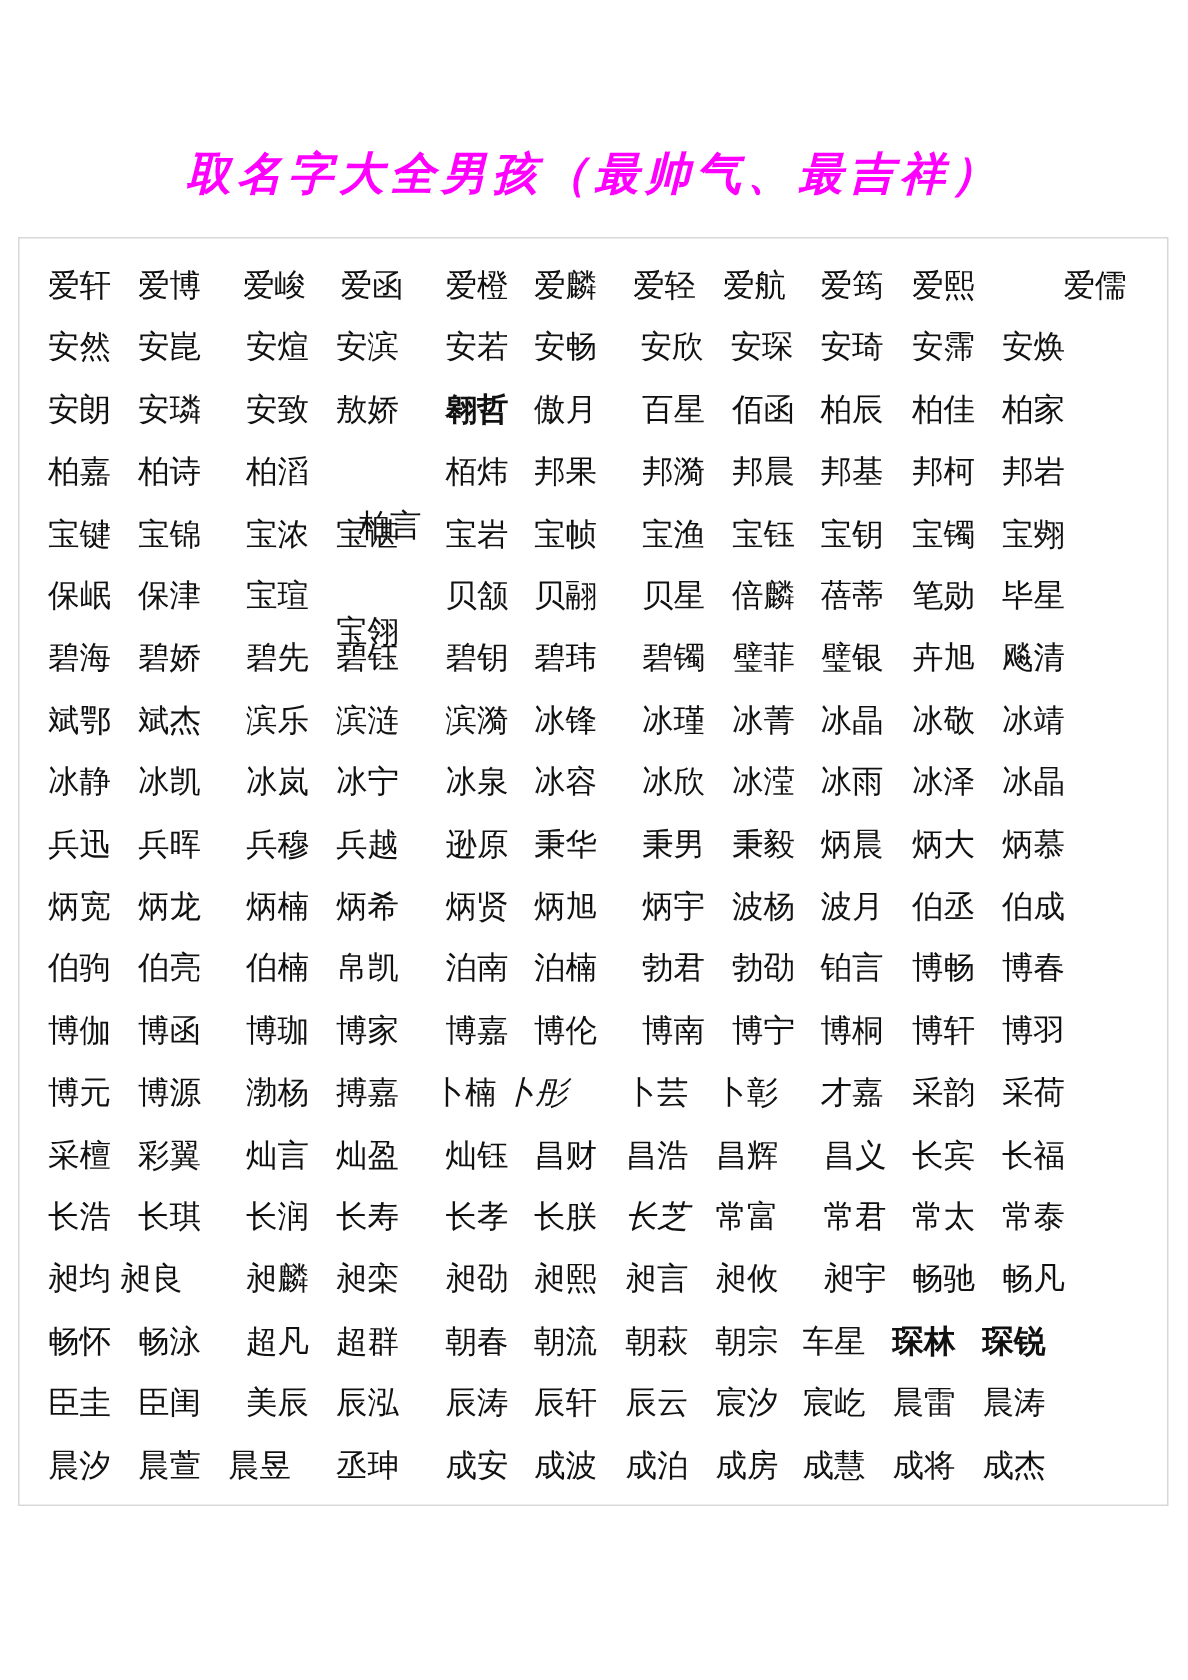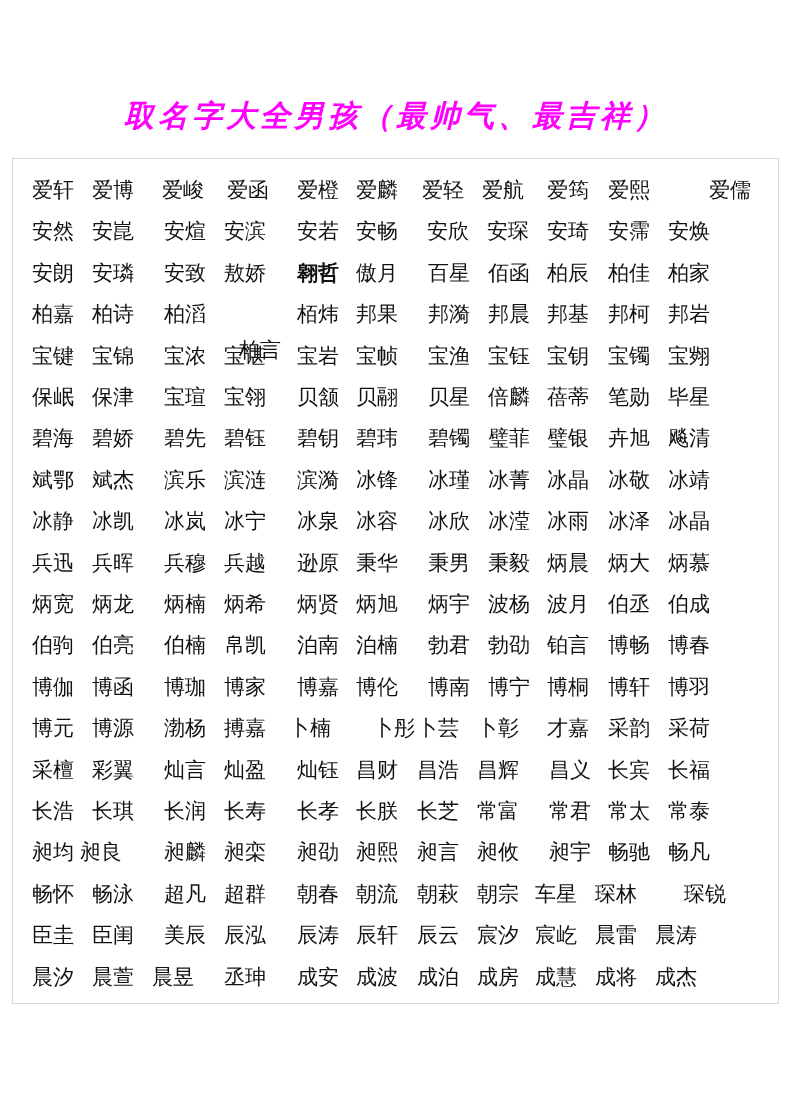--- a/index.html
+++ b/index.html
@@ -87,21 +87,21 @@
       <span class="name" style="left: 428px;">宝渔</span>
       <span class="name" style="left: 488px;">宝钰</span>
       <span class="name" style="left: 547px;">宝钥</span>
       <span class="name" style="left: 608px;">宝镯</span>
       <span class="name" style="left: 668px;">宝翙</span>
     </div>
     <div class="row" style="top: 382px;">
       <span class="name" style="left: 32px;">保岷</span>
       <span class="name" style="left: 92px;">保津</span>
       <span class="name" style="left: 164px;">宝瑄</span>
-      <span class="name" style="left: 224px;">宝翎</span>
+      <span class="name" style="left: 224px; margin-top: 24px;">宝翎</span>
       <span class="name" style="left: 297px;">贝颔</span>
       <span class="name" style="left: 356px;">贝翮</span>
       <span class="name" style="left: 428px;">贝星</span>
       <span class="name" style="left: 488px;">倍麟</span>
       <span class="name" style="left: 547px;">蓓蒂</span>
       <span class="name" style="left: 608px;">笔勋</span>
       <span class="name" style="left: 668px;">毕星</span>
     </div>
     <div class="row" style="top: 423px;">
       <span class="name" style="left: 32px;">碧海</span>
@@ -193,21 +193,21 @@
       <span class="name" style="left: 547px;">博桐</span>
       <span class="name" style="left: 608px;">博轩</span>
       <span class="name" style="left: 668px;">博羽</span>
     </div>
     <div class="row" style="top: 713px;">
       <span class="name" style="left: 32px;">博元</span>
       <span class="name" style="left: 92px;">博源</span>
       <span class="name" style="left: 164px;">渤杨</span>
       <span class="name" style="left: 224px;">搏嘉</span>
       <span class="name" style="left: 289px;">卜楠</span>
-      <span class="name" style="left: 373px;">卜彤</span>
+      <span class="name" style="left: 336px; font-style: italic;">卜彤</span>
       <span class="name" style="left: 417px;">卜芸</span>
       <span class="name" style="left: 477px;">卜彰</span>
       <span class="name" style="left: 547px;">才嘉</span>
       <span class="name" style="left: 608px;">采韵</span>
       <span class="name" style="left: 668px;">采荷</span>
     </div>
     <div class="row" style="top: 755px;">
       <span class="name" style="left: 32px;">采檀</span>
       <span class="name" style="left: 92px;">彩翼</span>
       <span class="name" style="left: 164px;">灿言</span>
@@ -220,21 +220,21 @@
       <span class="name" style="left: 608px;">长宾</span>
       <span class="name" style="left: 668px;">长福</span>
     </div>
     <div class="row" style="top: 796px;">
       <span class="name" style="left: 32px;">长浩</span>
       <span class="name" style="left: 92px;">长琪</span>
       <span class="name" style="left: 164px;">长润</span>
       <span class="name" style="left: 224px;">长寿</span>
       <span class="name" style="left: 297px; text-align: right;">长孝</span>
       <span class="name" style="left: 356px;">长朕</span>
-      <span class="name" style="left: 417px;">长芝</span>
+      <span class="name" style="left: 417px; font-style: italic;">长芝</span>
       <span class="name" style="left: 477px;">常富</span>
       <span class="name" style="left: 549px;">常君</span>
       <span class="name" style="left: 608px;">常太</span>
       <span class="name" style="left: 668px;">常泰</span>
     </div>
     <div class="row" style="top: 837px;">
       <span class="name" style="left: 32px;">昶均</span>
       <span class="name" style="left: 80px;">昶良</span>
       <span class="name" style="left: 164px;">昶麟</span>
       <span class="name" style="left: 224px;">昶栾</span>
@@ -249,22 +249,22 @@
     <div class="row" style="top: 879px;">
       <span class="name" style="left: 32px;">畅怀</span>
       <span class="name" style="left: 92px;">畅泳</span>
       <span class="name" style="left: 164px;">超凡</span>
       <span class="name" style="left: 224px;">超群</span>
       <span class="name" style="left: 297px;">朝春</span>
       <span class="name" style="left: 356px;">朝流</span>
       <span class="name" style="left: 417px;">朝萩</span>
       <span class="name" style="left: 477px;">朝宗</span>
       <span class="name" style="left: 535px;">车星</span>
-      <span class="name" style="left: 595px;">琛林</span>
-      <span class="name" style="left: 684px;">琛锐</span>
+      <span class="name" style="left: 595px; font-weight: bold;">琛林</span>
+      <span class="name" style="left: 655px; font-weight: bold;">琛锐</span>
     </div>
     <div class="row" style="top: 920px;">
       <span class="name" style="left: 32px;">臣圭</span>
       <span class="name" style="left: 92px;">臣闺</span>
       <span class="name" style="left: 164px;">美辰</span>
       <span class="name" style="left: 224px;">辰泓</span>
       <span class="name" style="left: 297px;">辰涛</span>
       <span class="name" style="left: 356px;">辰轩</span>
       <span class="name" style="left: 417px;">辰云</span>
       <span class="name" style="left: 477px;">宸汐</span>

